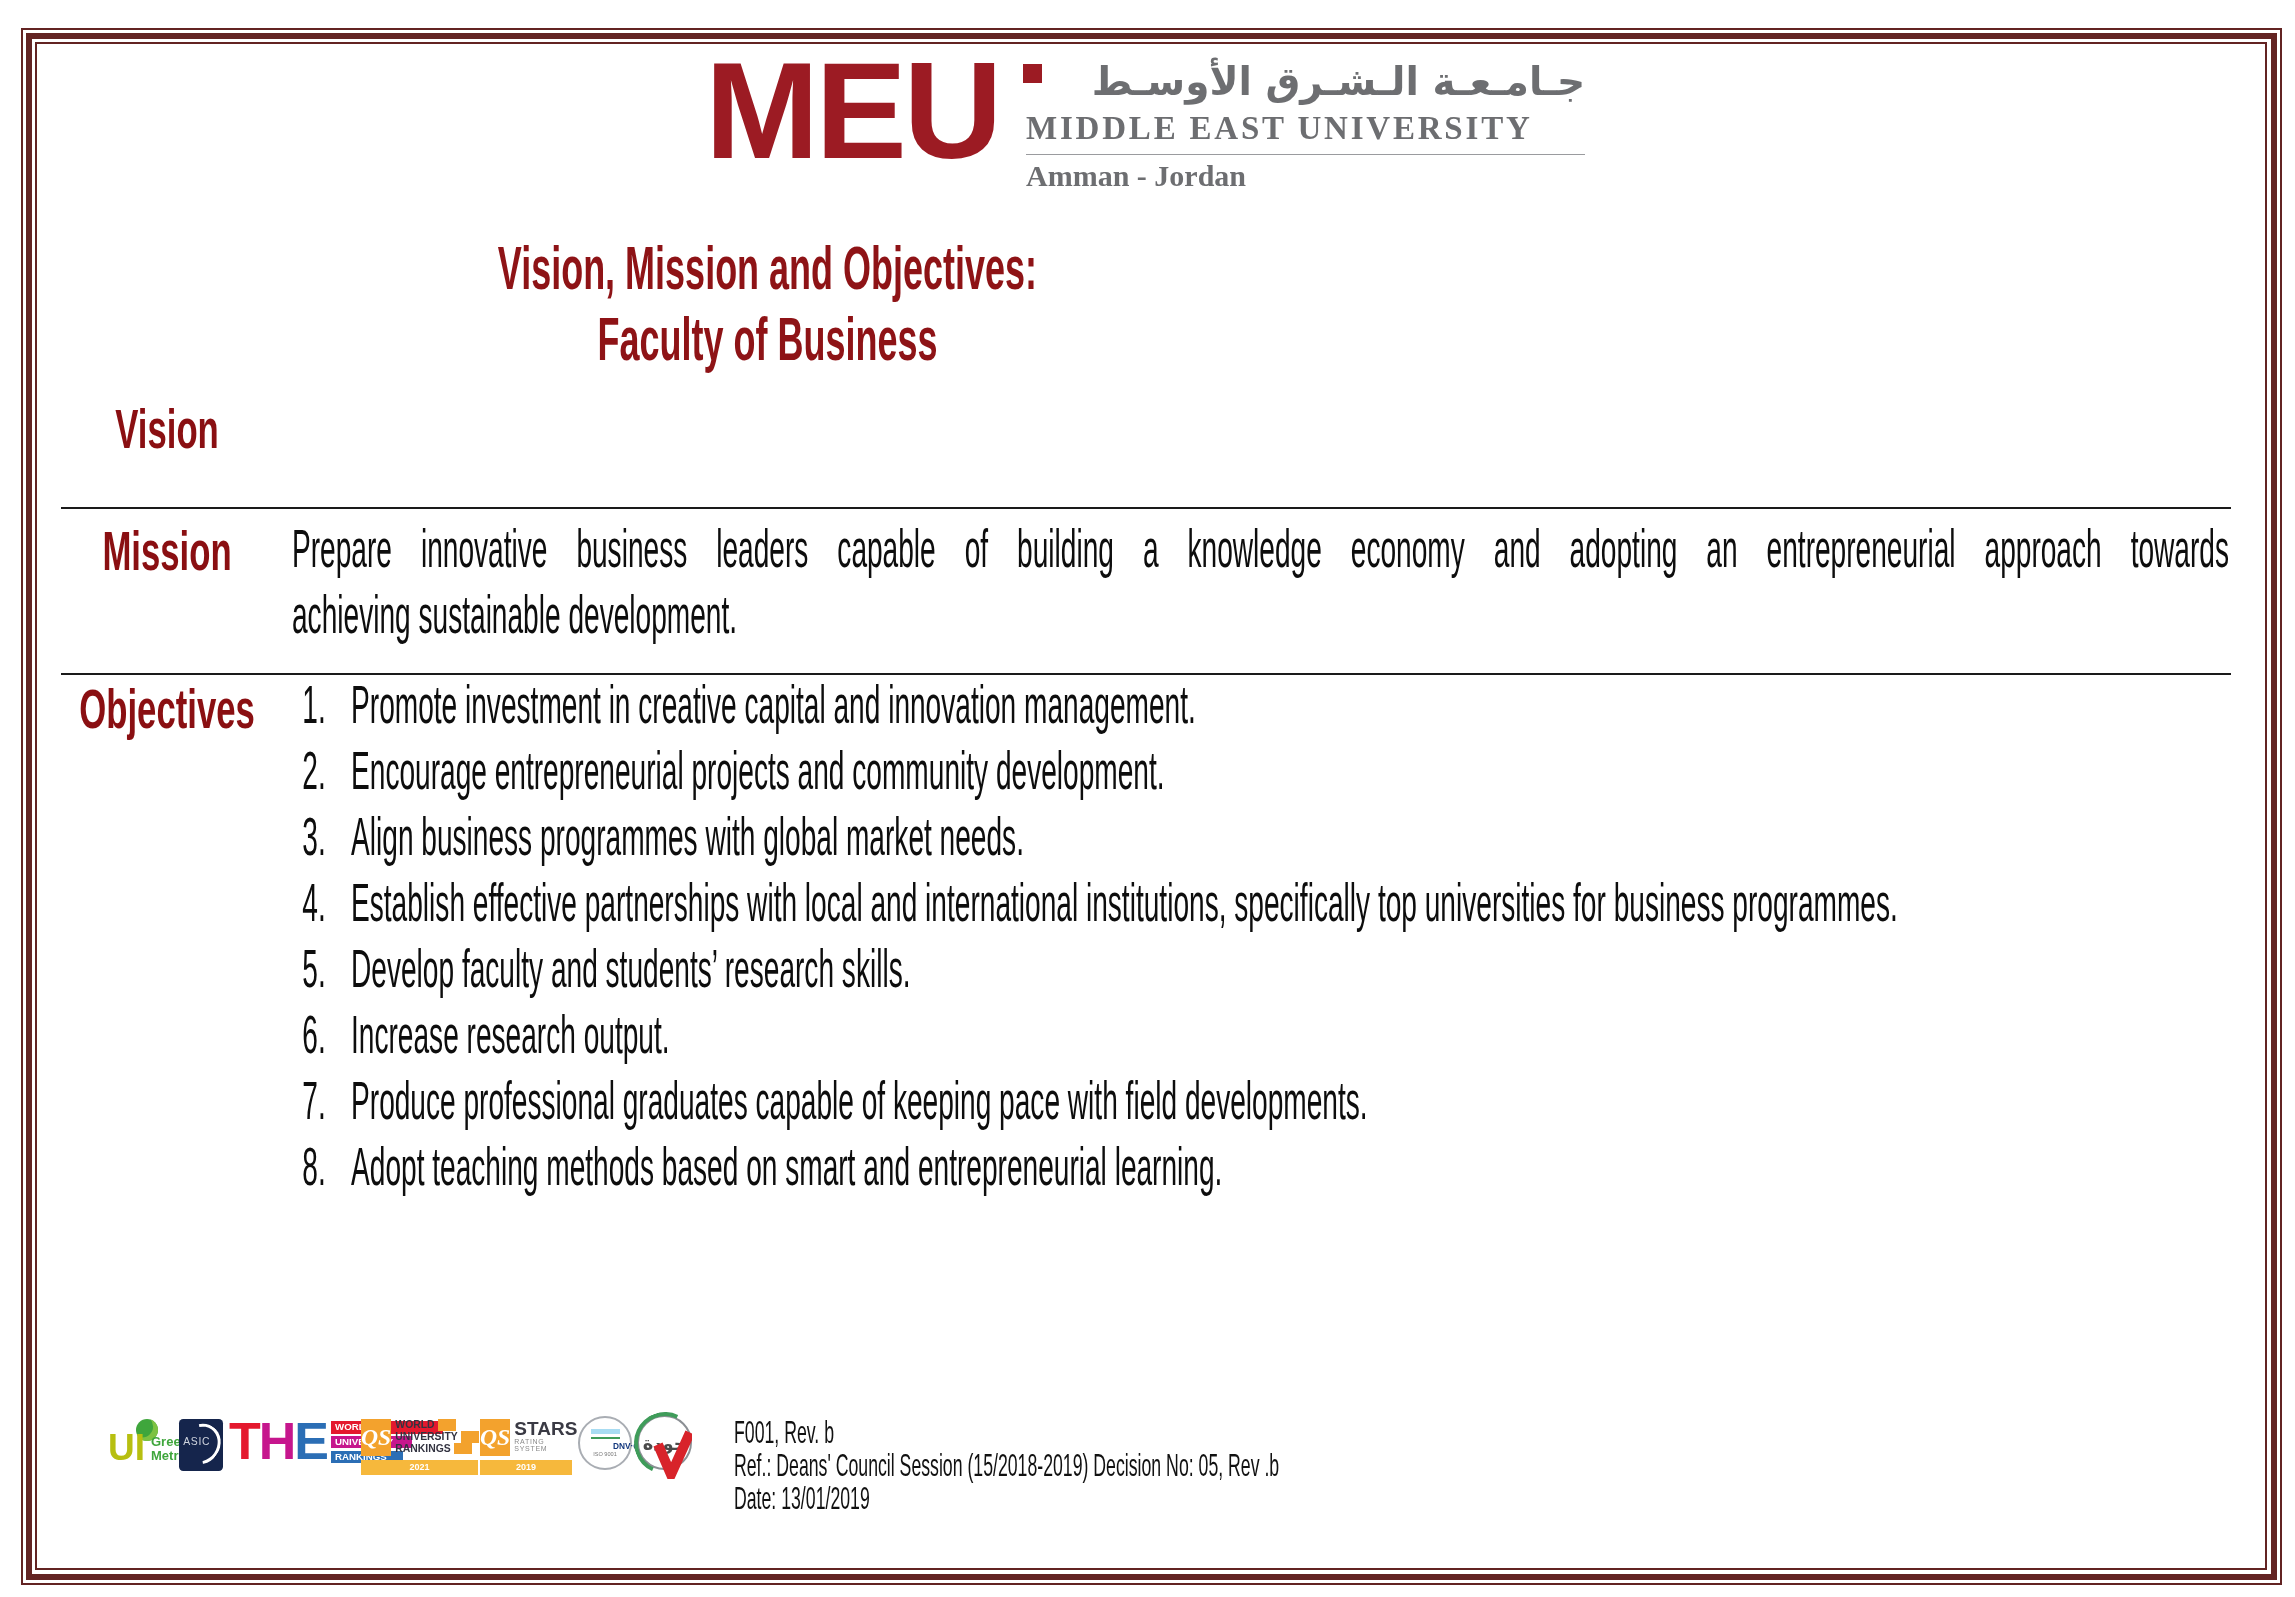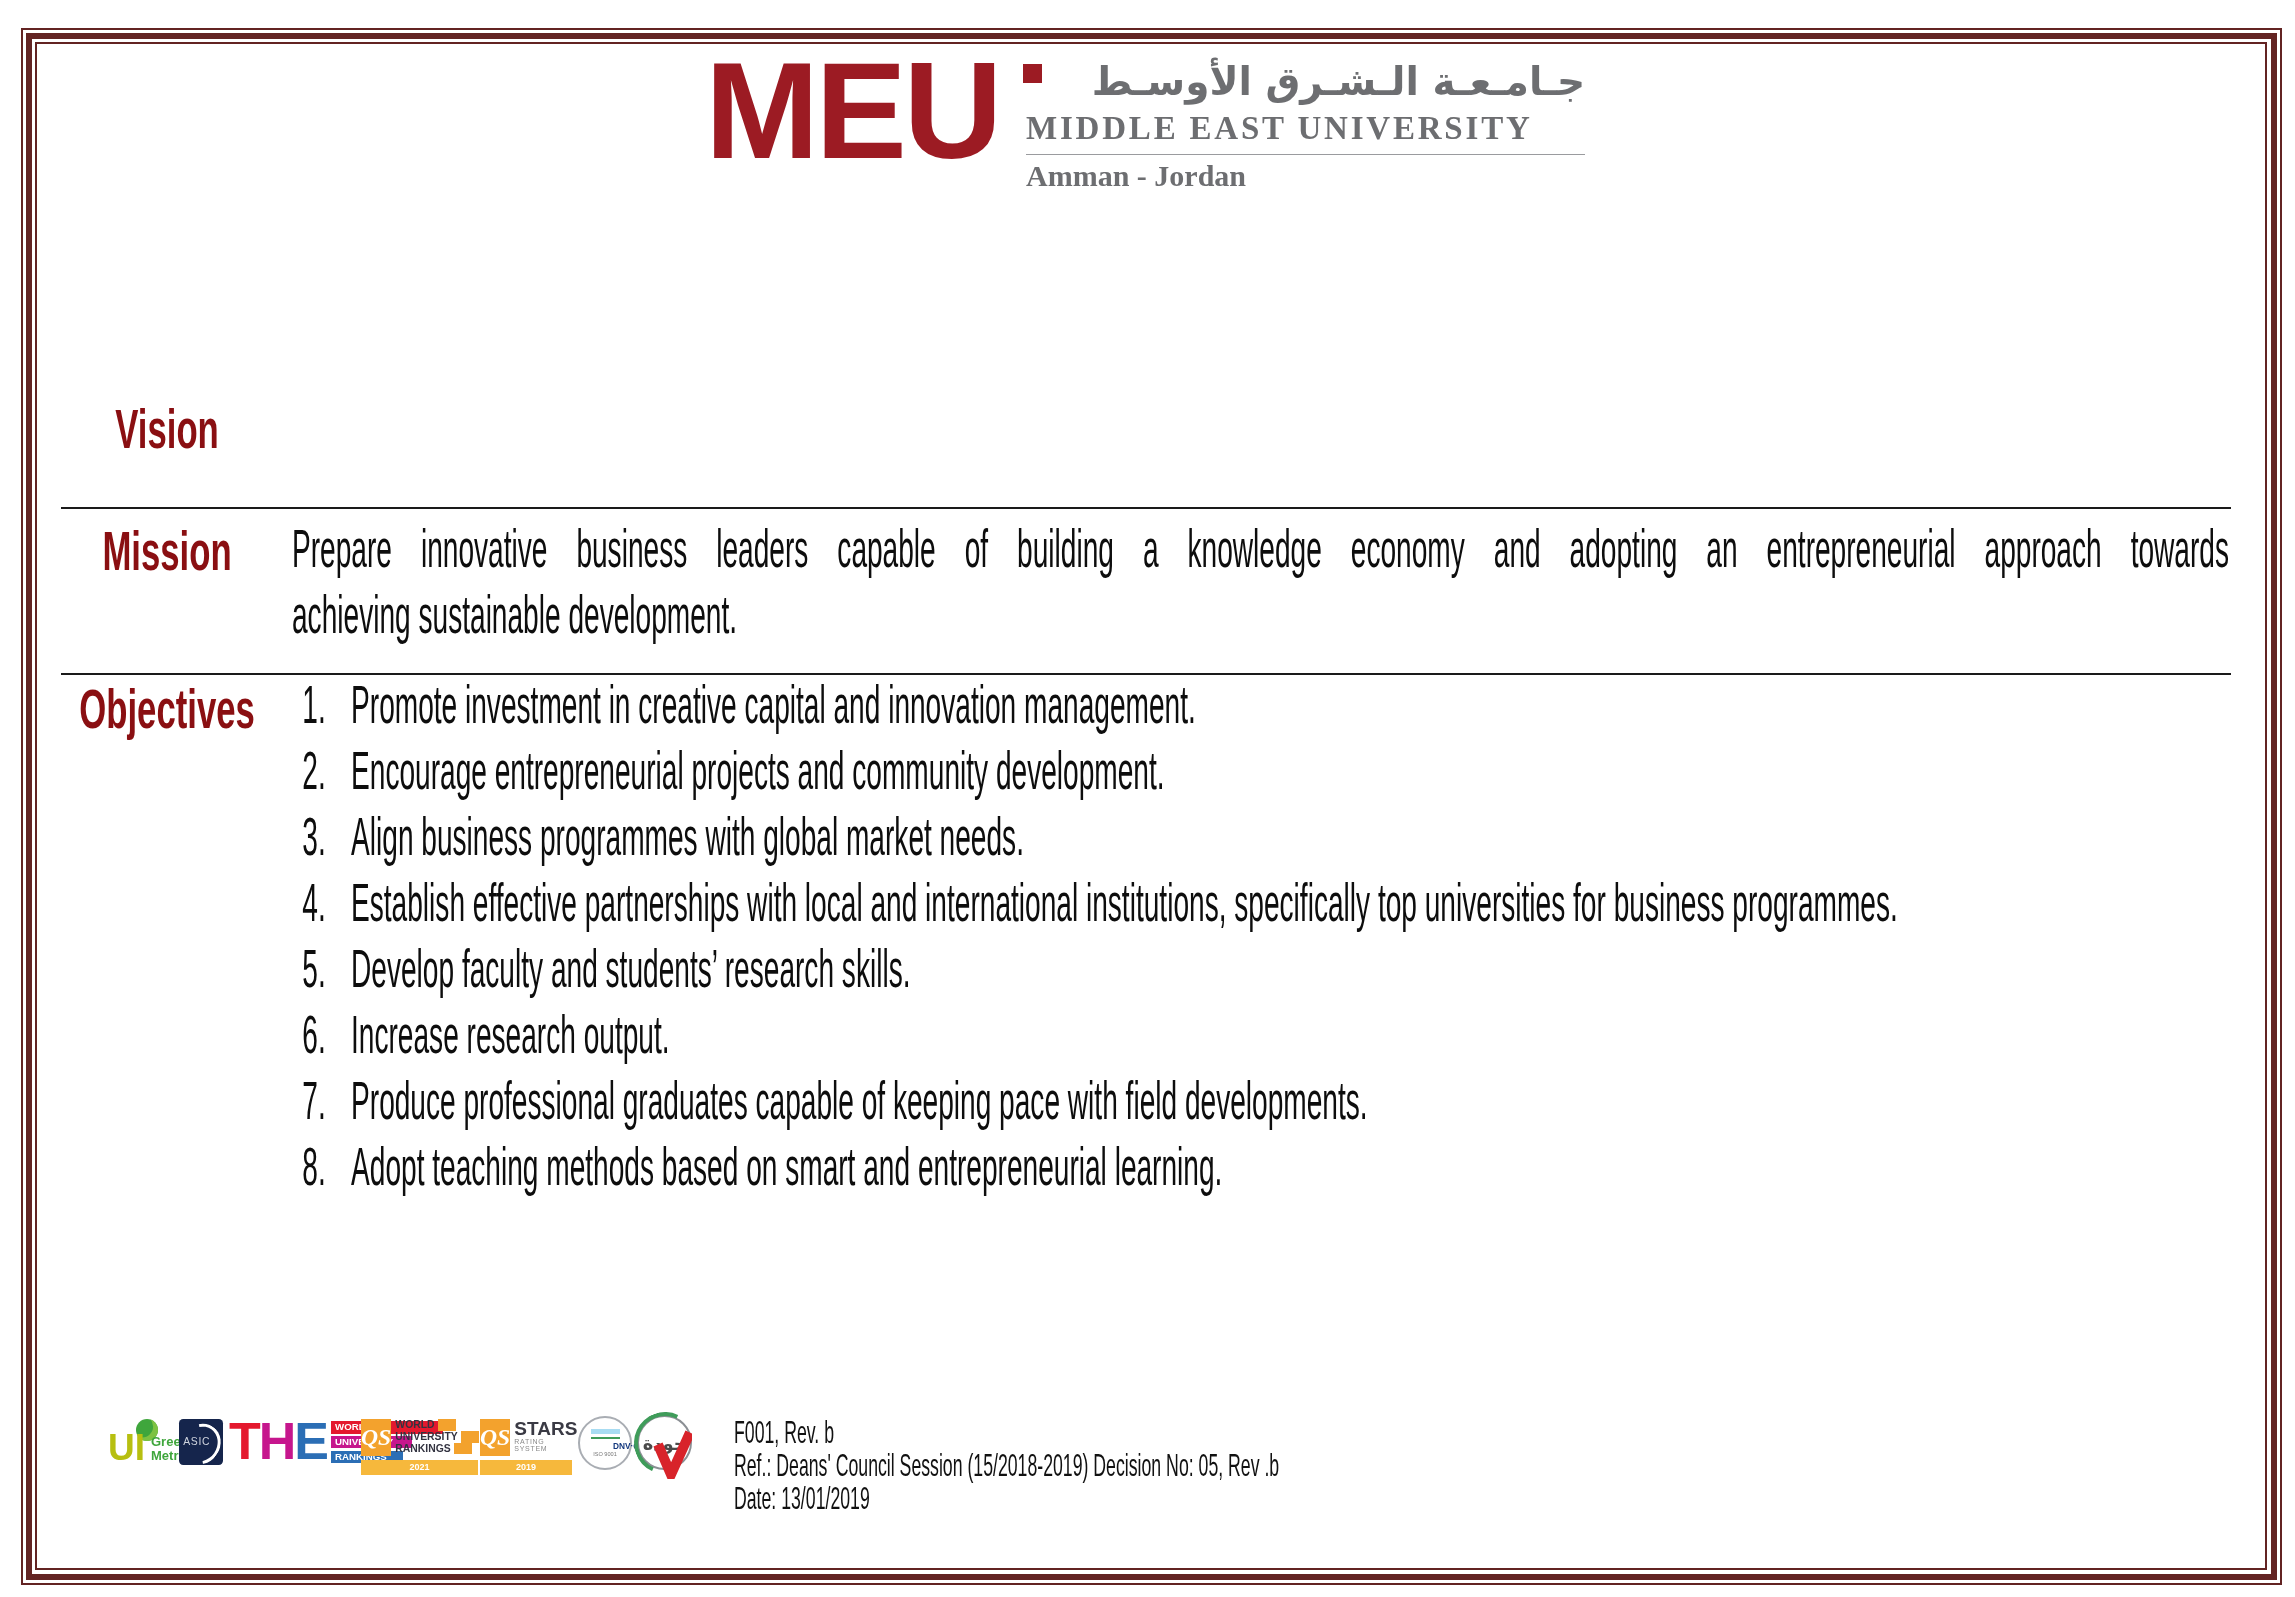--- a/index.html
+++ b/index.html
@@ -55,21 +55,21 @@
   .lg { position:absolute; }
 
   .lg-green { left:108px; top:1420px; width:72px; height:46px; }
   .gm-ui { position:absolute; left:0; bottom:-2.8px; font-size:37px; font-weight:bold; color:#b7bf10; }
   .gm-globe { position:absolute; left:28px; top:-1.4px; width:22px; height:22px; border-radius:50%;
               background:#3fa63c; box-shadow:inset -4.9px -3.5px 0 #7dc242; }
   .gm-txt { position:absolute; left:43px; top:15.3px; font-size:13px; line-height:14px;
             font-weight:bold; color:#3fa63c; }
   .gm-txt span { display:block; }
 
-  .lg-asic { left:179px; top:1419px; width:44px; height:46px; background:#15254c; border-radius:4.2px; }
+  .lg-asic { left:179px; top:1419px; width:44px; height:52px; background:#15254c; border-radius:4.2px; }
   .asic-txt { position:absolute; left:4.2px; top:16.7px; color:#cfd4de; font-size:10.4px; letter-spacing:0.7px; }
   .asic-swoosh { position:absolute; right:2.8px; top:4.2px; width:32px; height:36px; border-radius:50%;
                  border:3.5px solid transparent; border-top-color:#ffffff; border-right-color:#ffffff;
                  transform:rotate(35deg); }
 
   .lg-the { left:229px; top:1420px; height:44px; display:flex; align-items:flex-start; }
   .the-word { font-size:52px; line-height:42px; font-weight:800; letter-spacing:-2.1px; }
   .the-t{color:#e4192e;} .the-h{color:#c6168d;} .the-e{color:#2b6eb5;}
   .the-bars { margin-left:4.2px; margin-top:1.4px; }
   .bar { display:block; color:#fff; font-size:9.7px; line-height:12.5px; font-weight:bold;
@@ -126,20 +126,24 @@
       <div class="arabic-row">
         <span class="red-sq"></span>
         <span class="arabic">جـامـعـة الـشـرق الأوسـط</span>
       </div>
       <div class="uni">MIDDLE EAST UNIVERSITY</div>
       <div class="logo-line"></div>
       <div class="loc">Amman - Jordan</div>
     </div>
   </header>
 
+  <div class="title">
+    <div class="sq-c title-line">Vision, Mission and Objectives:</div>
+    <div class="sq-c title-line">Faculty of Business</div>
+  </div>
 
   <div class="label" style="top:397px">
     <div class="sq-c label-line">Vision</div>
   </div>
 
   <div class="sep" style="top:507px"></div>
 
   <div class="label" style="top:519px">
     <div class="sq-c label-line">Mission</div>
   </div>

